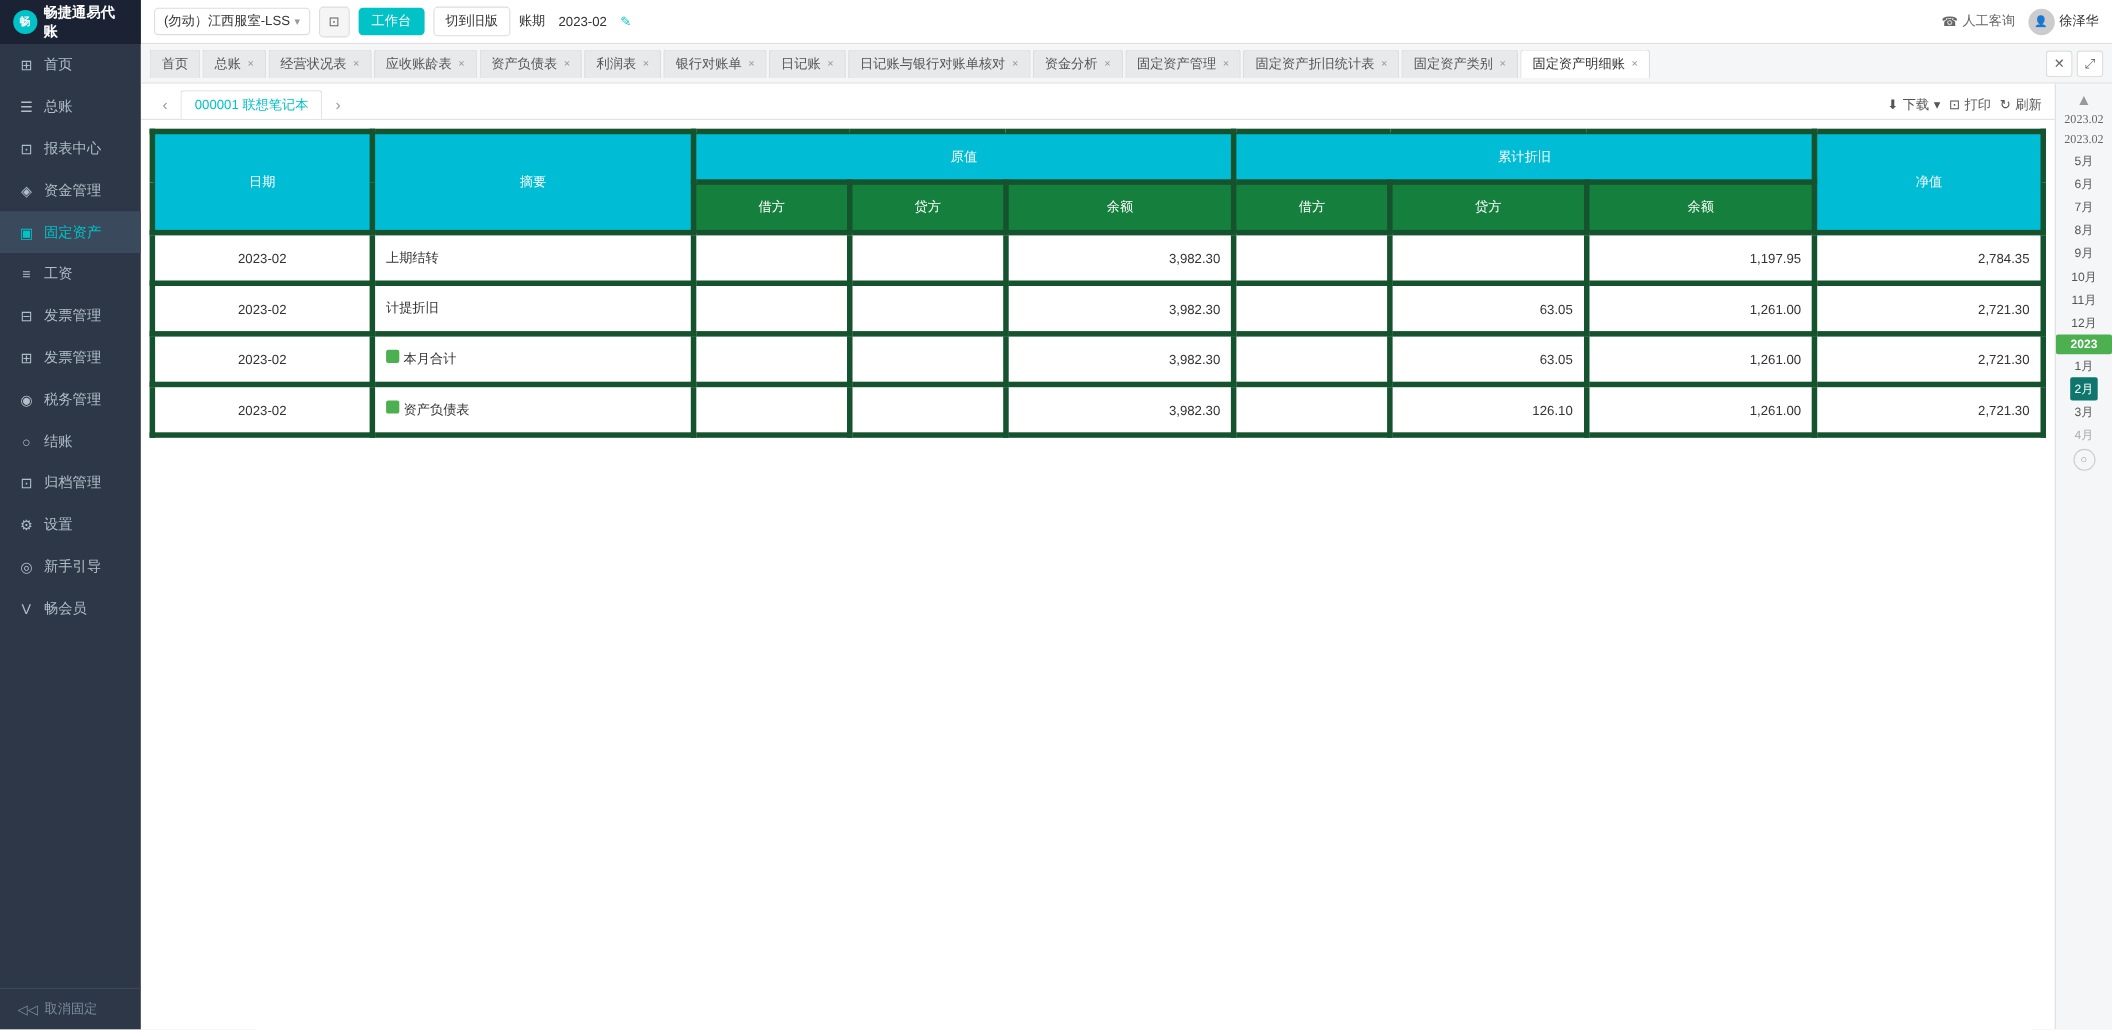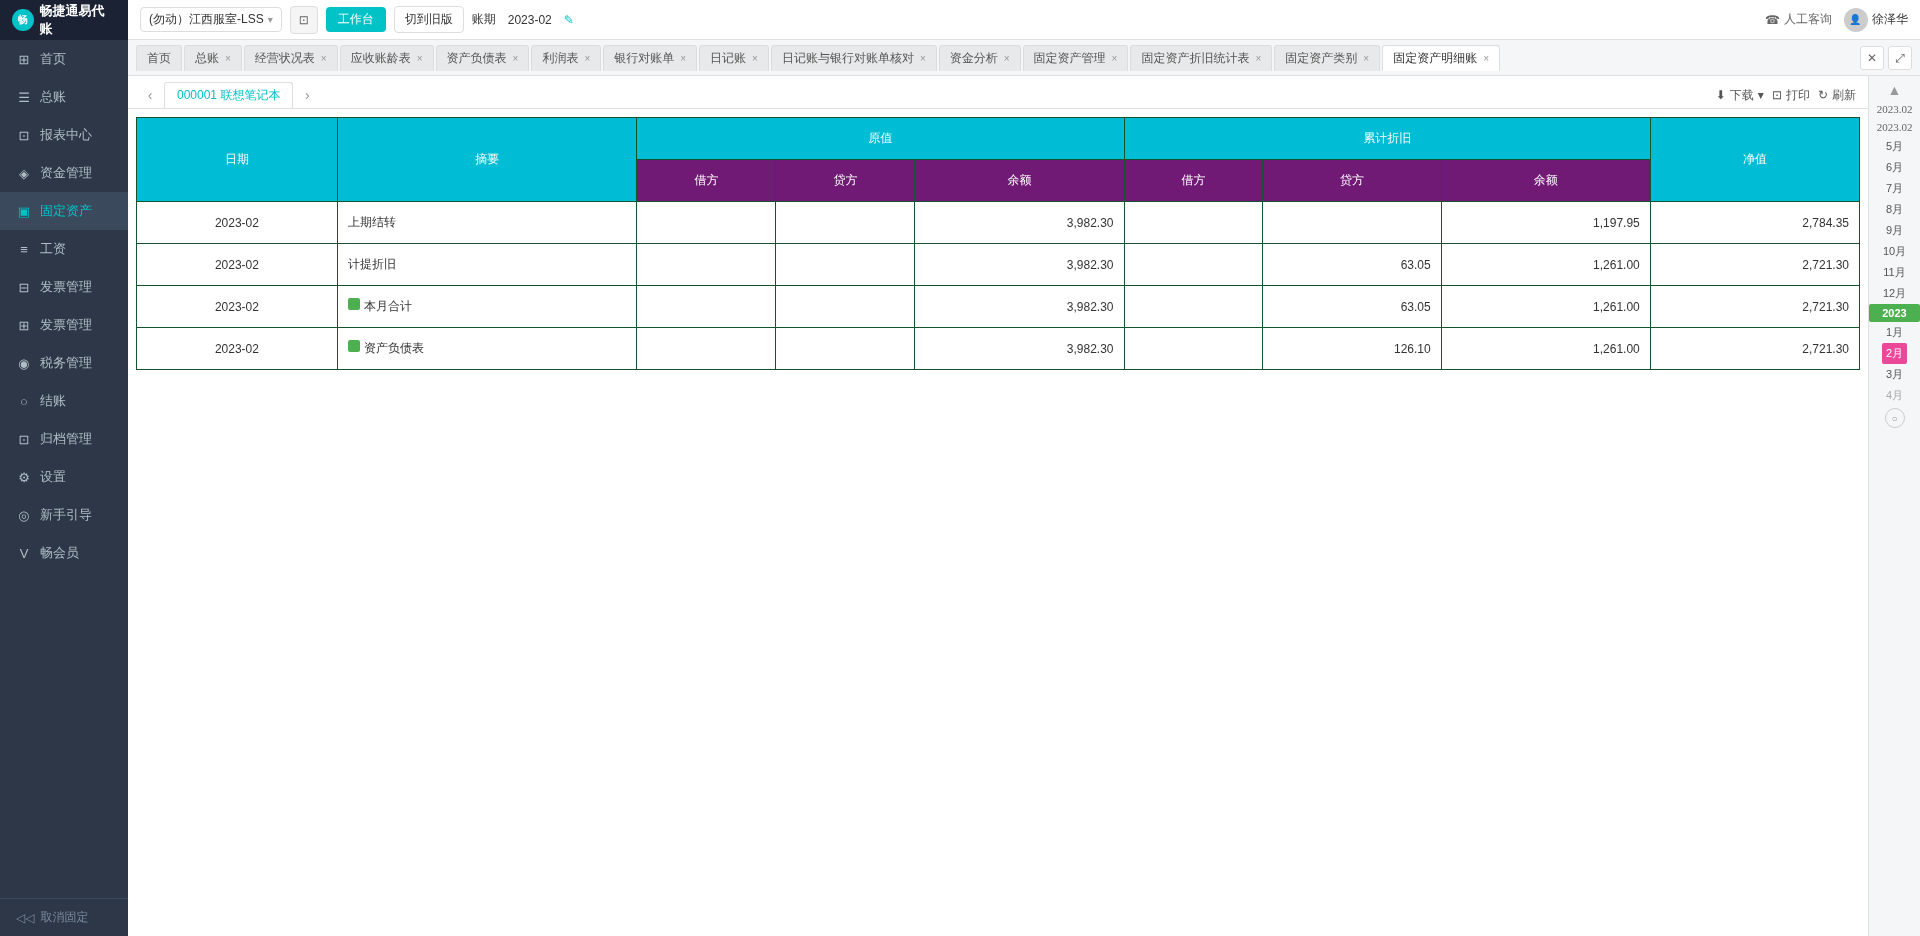--- a/index.html
+++ b/index.html
@@ -217,31 +217,31 @@
       flex: 1;
       overflow: auto;
       padding: 8px;
     }
     .data-table {
       width: 100%;
       border-collapse: collapse;
       font-size: 12px;
     }
     .data-table th, .data-table td {
-      border: 1px solid #14532d;
+      border: 5px solid #14532d;
       padding: 12px 10px;
       text-align: center;
     }
     .data-table thead tr.header-main th {
       background: #00bcd4;
       color: #fff;
       font-weight: 500;
     }
     .data-table thead tr.header-sub th {
-      background: #701a75;
+      background: #15803d;
       color: #fff;
       font-weight: 400;
     }
     .data-table tbody tr td { background: #fff; color: #333; }
     .data-table td.text-left { text-align: left; }
     .data-table td.amount { text-align: right; }
     .summary-label {
       display: flex; align-items: flex-start; gap: 4px;
     }
     .summary-dot {
@@ -272,21 +272,21 @@
       font-size: 11px; color: #555;
       padding: 3px 4px;
       width: 100%; text-align: center;
       cursor: pointer;
     }
     .right-panel-month.active-year-label {
       background: #4caf50; color: #fff; font-weight: bold;
       border-radius: 2px;
     }
     .right-panel-month.active {
-      background: #ec4899; color: #fff; border-radius: 2px;
+      background: #0f766e; color: #fff; border-radius: 2px;
     }
     .right-panel-month.dim { color: #aaa; }
     .right-up-btn, .right-down-btn {
       width: 32px; height: 20px;
       background: none; border: none;
       cursor: pointer; color: #999; font-size: 14px;
       display: flex; align-items: center; justify-content: center;
     }
     .right-scroll-indicator {
       width: 20px; height: 20px; border-radius: 50%;

